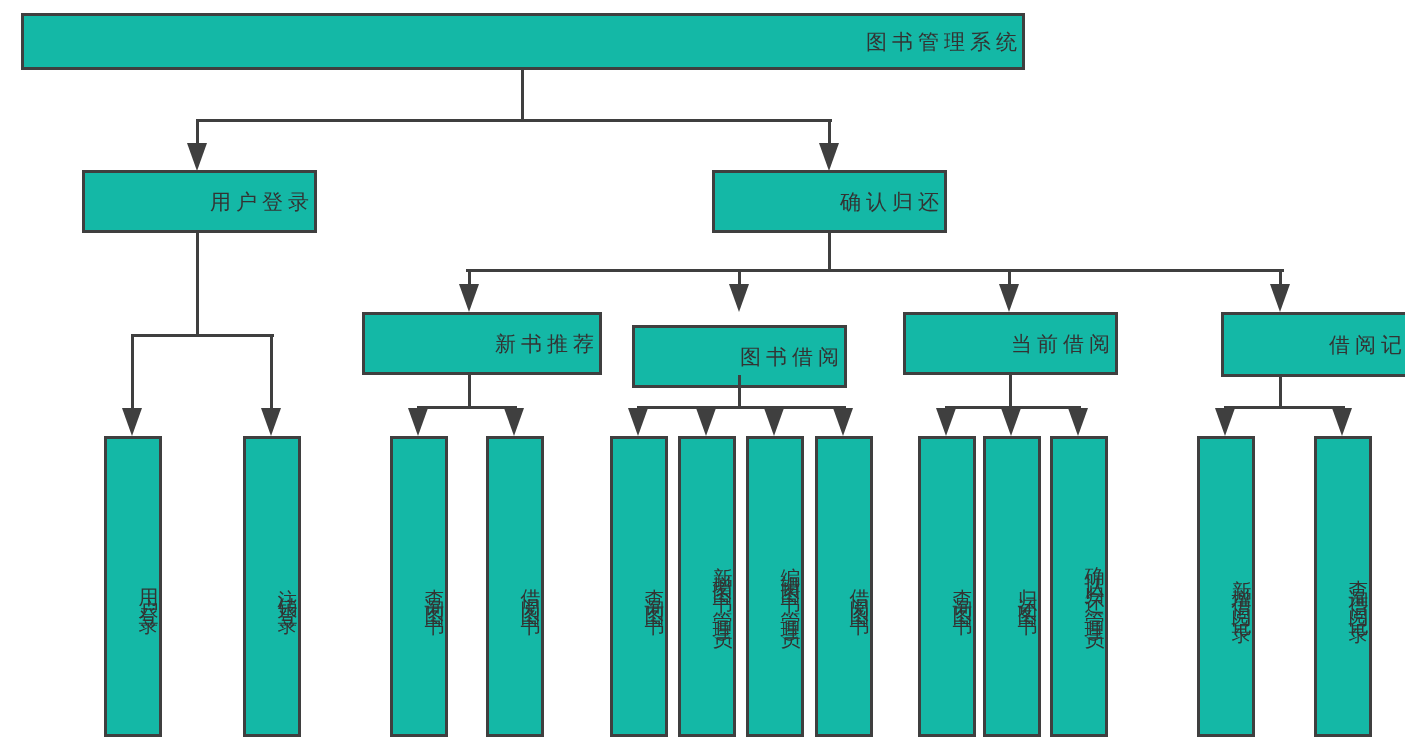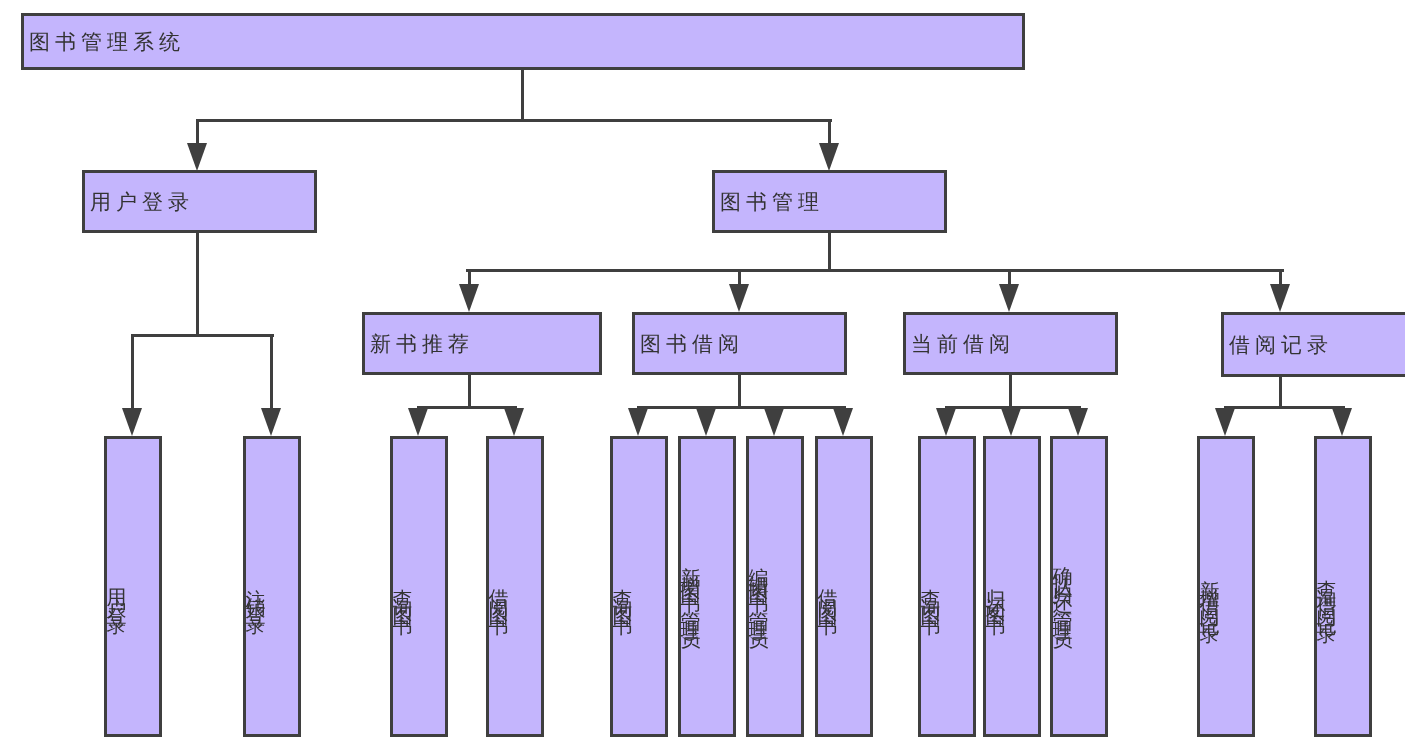--- a/index.html
+++ b/index.html
@@ -6,22 +6,22 @@
   .canvas {
     position:relative; width:1405px; height:747px;
     background:var(--background,#ffffff);
     font-family:"Liberation Sans","DejaVu Sans",sans-serif;
     color:var(--text,#333333);
     overflow:hidden;
   }
   .box {
     position:absolute; box-sizing:border-box;
     border:3px solid var(--box-border,#3f3f3f);
-    background:#c4b5fd;
-    display:flex; align-items:center; justify-content:flex-start;
+    background:#14b8a6;
+    display:flex; align-items:center; justify-content:flex-end;
   }
   .box.h span { font-size:21px; letter-spacing:5px; padding-left:5px; white-space:nowrap; }
   .box.v span {
     writing-mode:vertical-rl; text-orientation:mixed;
     font-size:20px; letter-spacing:9px; line-height:1; padding-top:9px;
     white-space:nowrap;
   }
   .hline,.vline { position:absolute; background:var(--line,#3f3f3f); }
   .hline { height:3px; }
   .vline { width:3px; }
@@ -43,27 +43,27 @@
 <div class="canvas">
 
   <div class="box h" style="left:21px;top:13px;width:1004px;height:57px">
     <span>图书管理系统</span>
   </div>
 
   <div class="box h" style="left:82px;top:170px;width:235px;height:63px">
     <span>用户登录</span>
   </div>
   <div class="box h" style="left:712px;top:170px;width:235px;height:63px">
-    <span>图书管理</span>
+    <span>确认归还</span>
   </div>
 
   <div class="box h" style="left:362px;top:312px;width:240px;height:63px">
     <span>新书推荐</span>
   </div>
-  <div class="box h" style="left:632px;top:312px;width:215px;height:63px">
+  <div class="box h" style="left:632px;top:325px;width:215px;height:63px">
     <span>图书借阅</span>
   </div>
   <div class="box h" style="left:903px;top:312px;width:215px;height:63px">
     <span>当前借阅</span>
   </div>
   <div class="box h" style="left:1221px;top:312px;width:215px;height:65px">
     <span>借阅记录</span>
   </div>
 
   <div class="box v" style="left:104px;top:436px;width:58px;height:301px">

